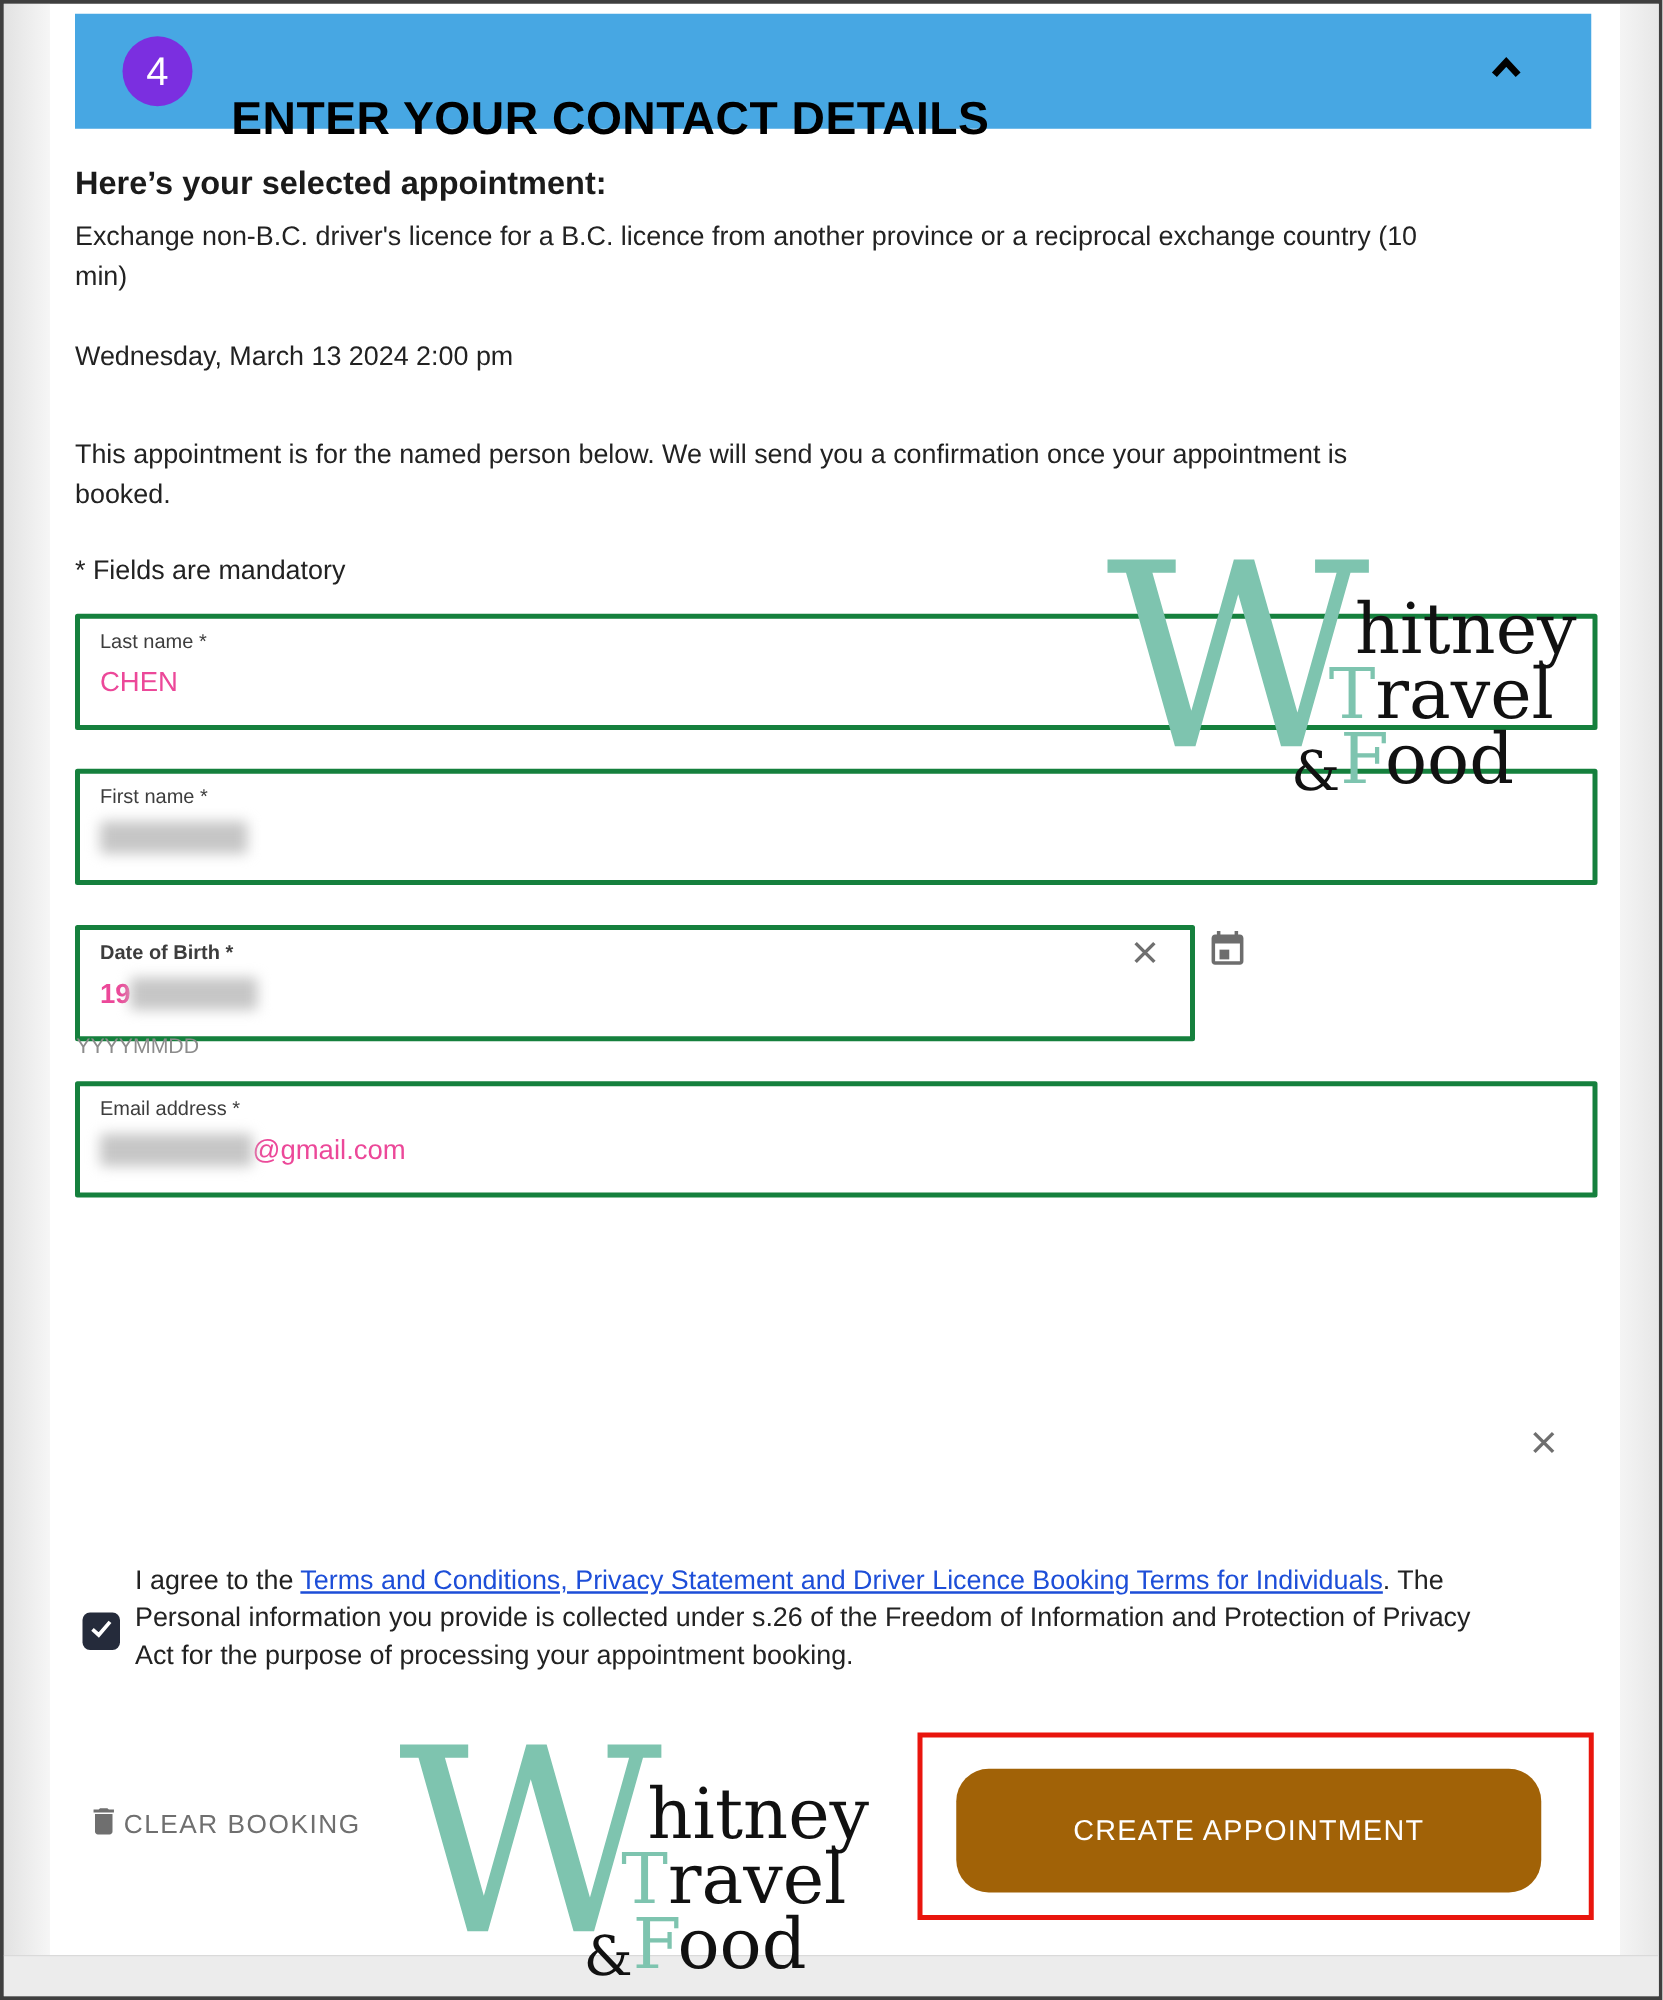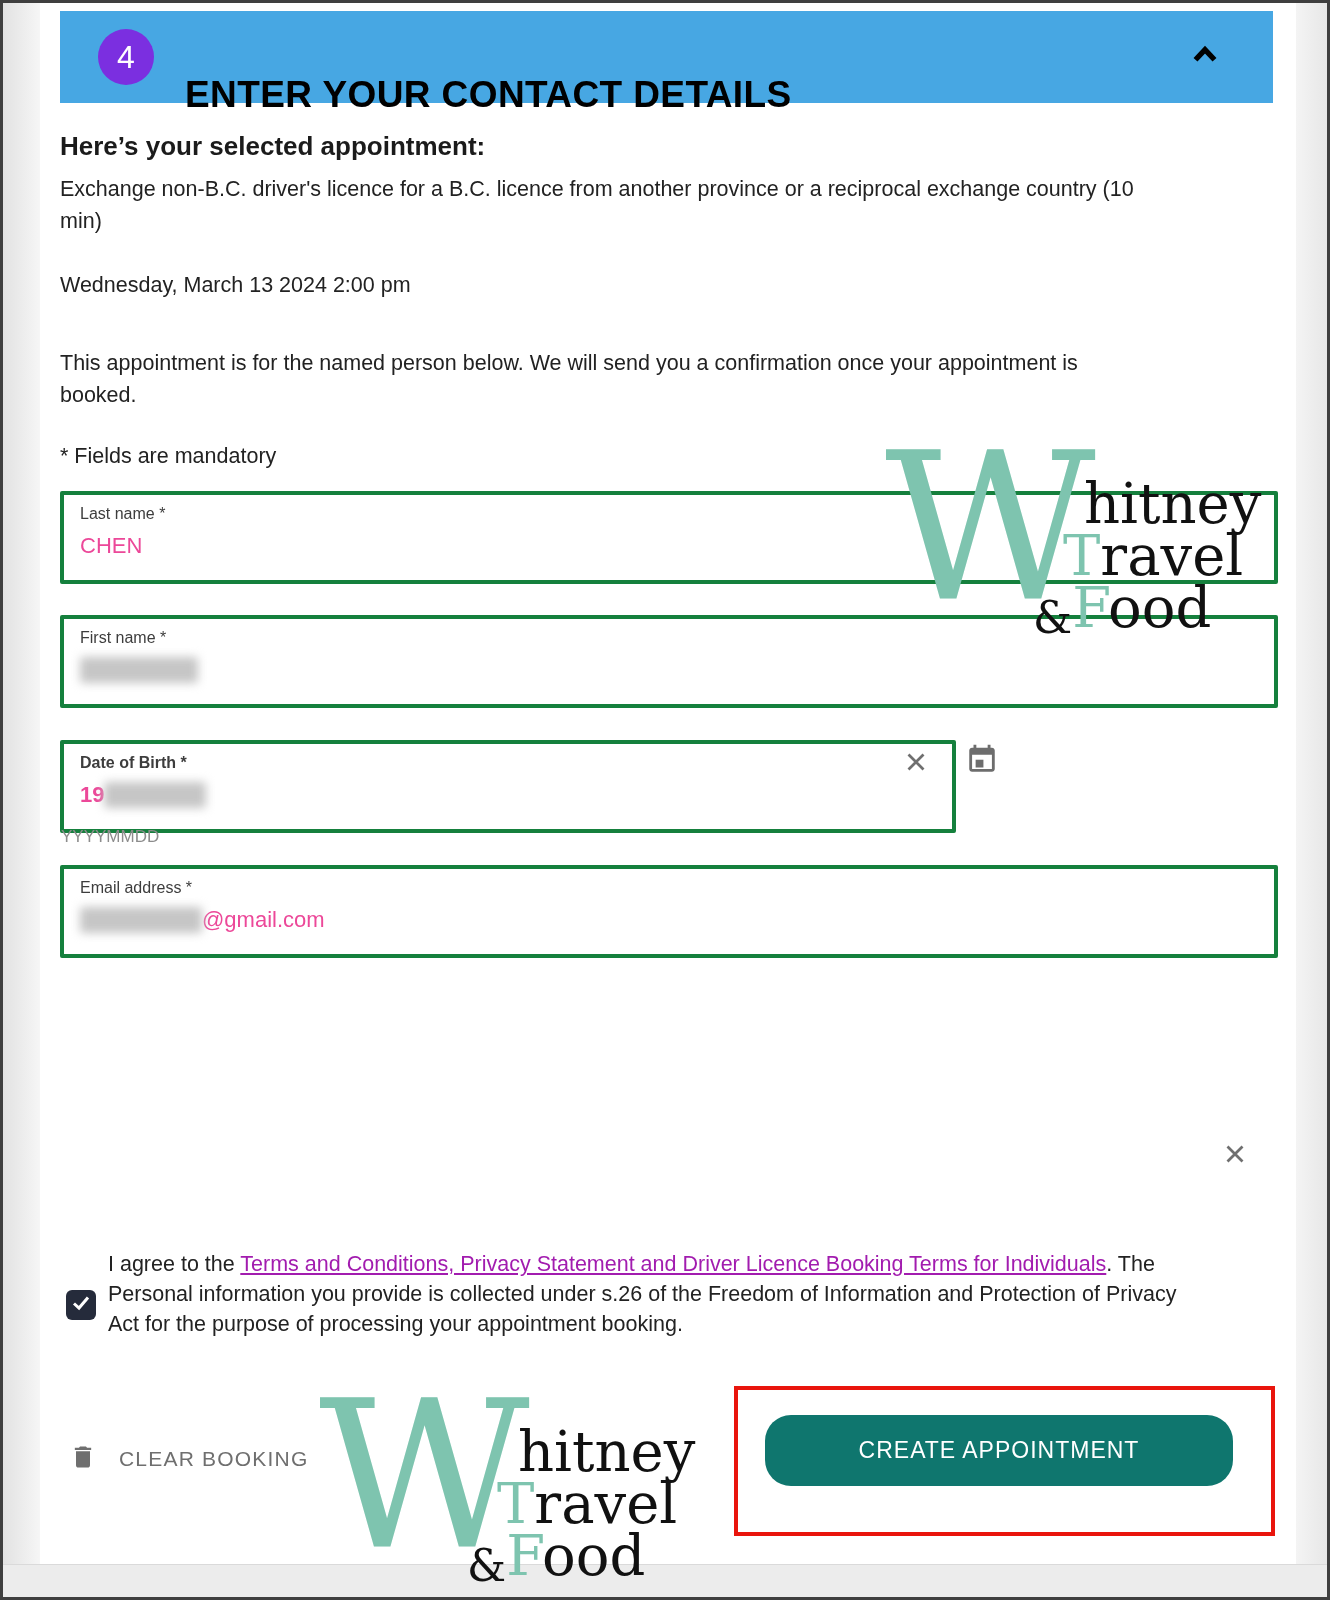--- a/index.html
+++ b/index.html
@@ -42,27 +42,27 @@
   .f-email{left:57px;top:862px;width:1210px;height:85px;}
   .f-confirm{left:57px;top:987px;width:1210px;height:85px;}
   .f-phone{left:57px;top:1112px;width:1210px;height:85px;}
   .hint{left:58px;top:824px;font-size:17px;color:#8c8c8c;z-index:3;}
   .icon-btn{display:flex;align-items:center;justify-content:center;cursor:pointer;z-index:4;}
 
   
   .checkbox{left:63px;top:1287px;width:30px;height:30px;border-radius:6px;background:#252b3b;
     display:flex;align-items:center;justify-content:center;z-index:3;cursor:pointer;}
   .consent{left:105px;top:1246px;width:1085px;font-size:21.5px;line-height:30px;color:#222;z-index:3;}
-  .consent a{color:#a21caf;text-decoration:underline;cursor:pointer;}
+  .consent a{color:#1d4ed8;text-decoration:underline;cursor:pointer;}
 
   
-  .clear-btn{left:66px;top:1440px;display:flex;align-items:center;gap:22px;z-index:3;cursor:pointer;}
+  .clear-btn{left:66px;top:1440px;display:flex;align-items:center;gap:2px;z-index:3;cursor:pointer;}
   .clear-label{font-size:21px;color:#6f6f6f;letter-spacing:1.2px;}
   .annotation-box{left:731px;top:1383px;width:541px;height:150px;border:4px solid #e9150d;box-sizing:border-box;z-index:6;}
-  .create-btn{left:762px;top:1412px;width:468px;height:71px;background:#0f766e;border:none;border-radius:26px;
+  .create-btn{left:762px;top:1412px;width:468px;height:99px;background:#a16207;border:none;border-radius:26px;
     color:#fff;font-size:23px;letter-spacing:1px;z-index:5;cursor:pointer;font-family:"Liberation Sans",sans-serif;
     display:flex;align-items:center;justify-content:center;}
 
   
   .wm{width:340px;height:180px;z-index:5;pointer-events:none;font-family:"DejaVu Serif", serif;}
   .wm .wm-w{position:absolute;left:-6px;top:-48px;font-size:205px;line-height:1;color:#7ec4af;}
   .wm .wm-l1{position:absolute;left:193px;top:3px;font-size:56px;line-height:1;color:#111;}
   .wm .wm-l2{position:absolute;left:172px;top:55px;font-size:56px;line-height:1;color:#111;}
   .wm .wm-l3{position:absolute;left:142px;top:107px;font-size:56px;line-height:1;color:#111;}
   .wm .teal{color:#7ec4af;}

